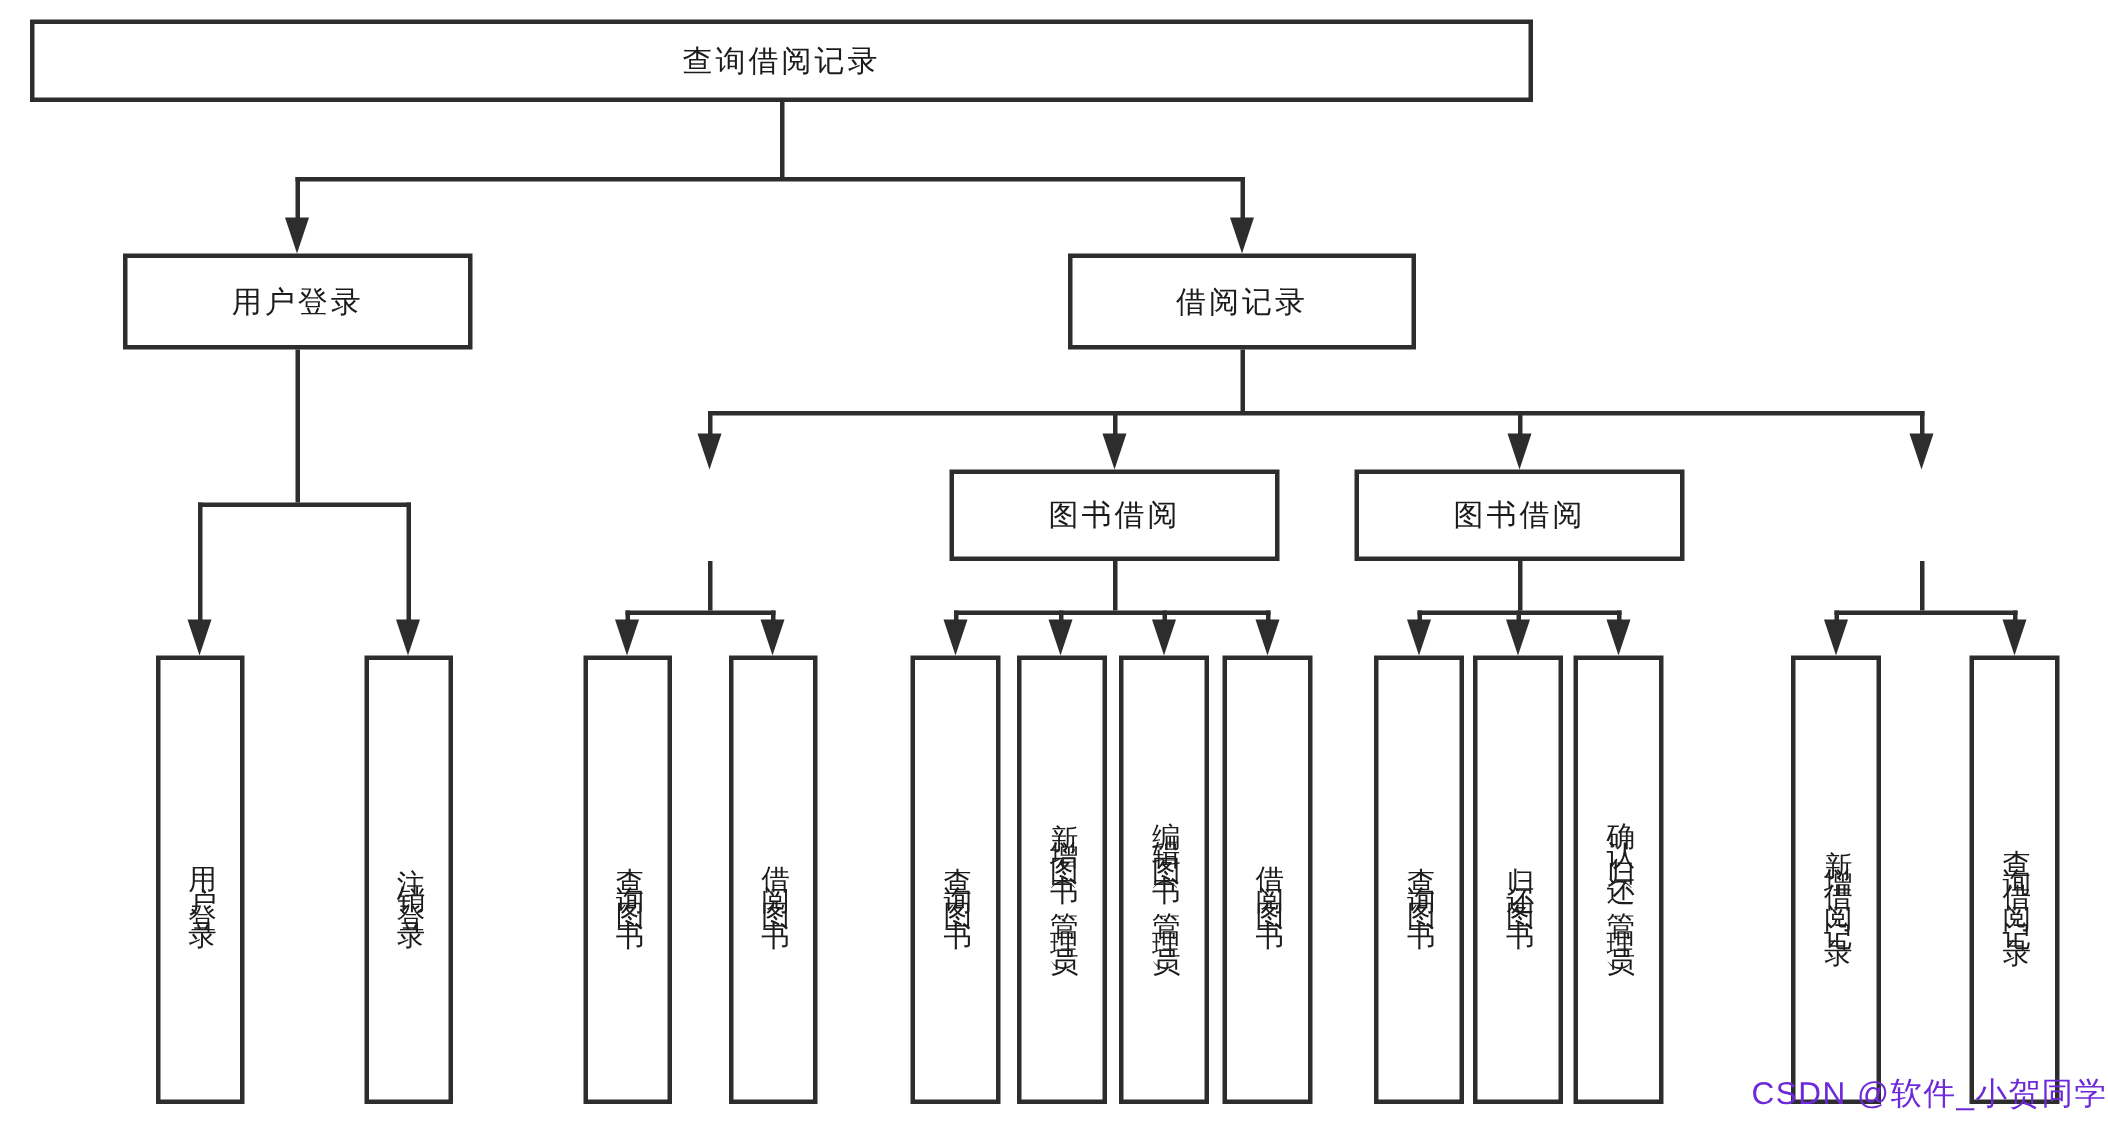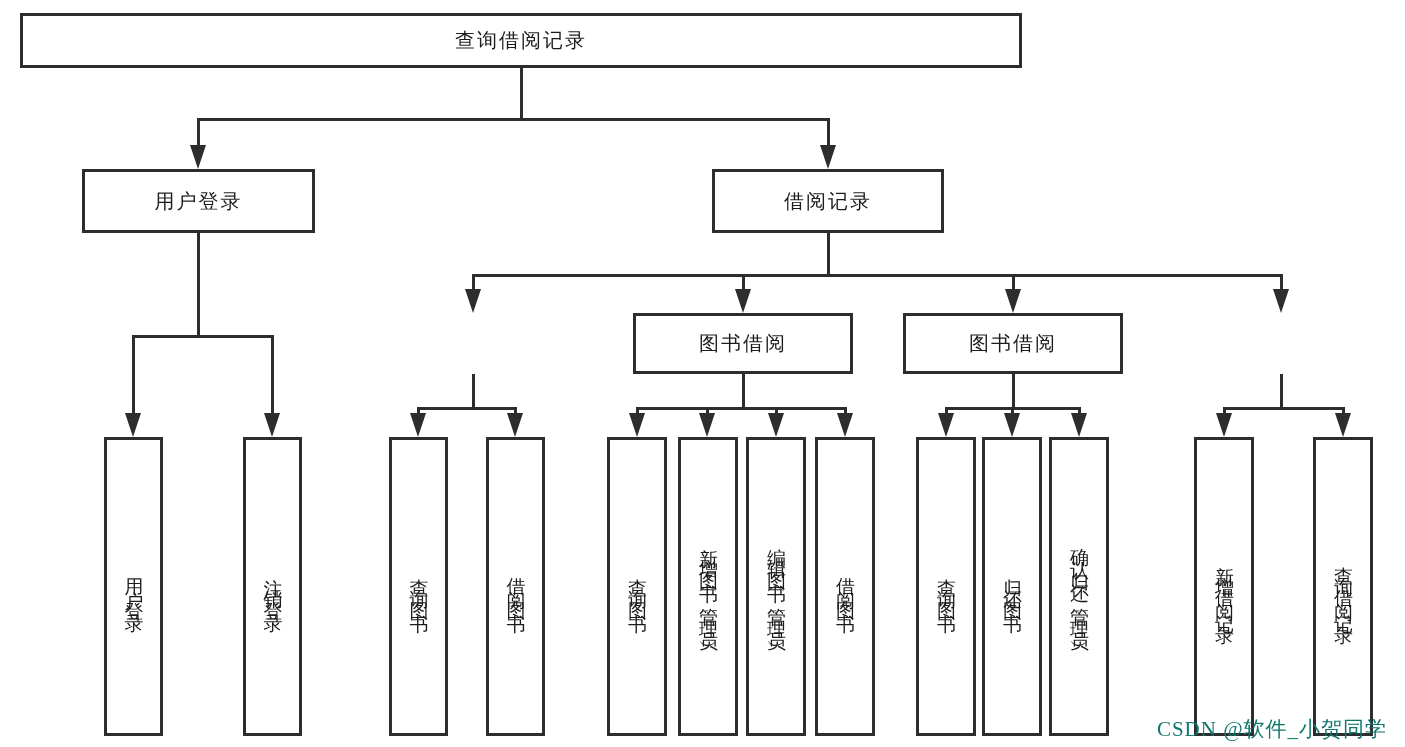--- a/index.html
+++ b/index.html
@@ -43,26 +43,25 @@
   }
   .arrow {
     position:absolute;
     width:0; height:0;
     border-left:8px solid transparent;
     border-right:8px solid transparent;
     border-top:24px solid #2d2d2d;
   }
   .watermark {
     position:absolute;
-    right:18px; bottom:4px;
+    right:0; bottom:4px;
     font-size:21px;
-    color:#0f766e;
+    color:#6d28d9;
     letter-spacing:1px;
     white-space:nowrap;
-    font-family:Liberation Serif, serif;
   }
 </style>
 </head>
 <body>
 
 <div class="canvas">
 
   <div class="box" style="left:20px;top:13px;width:1002px;height:55px;">
     <span class="htext">查询借阅记录</span>
   </div>

